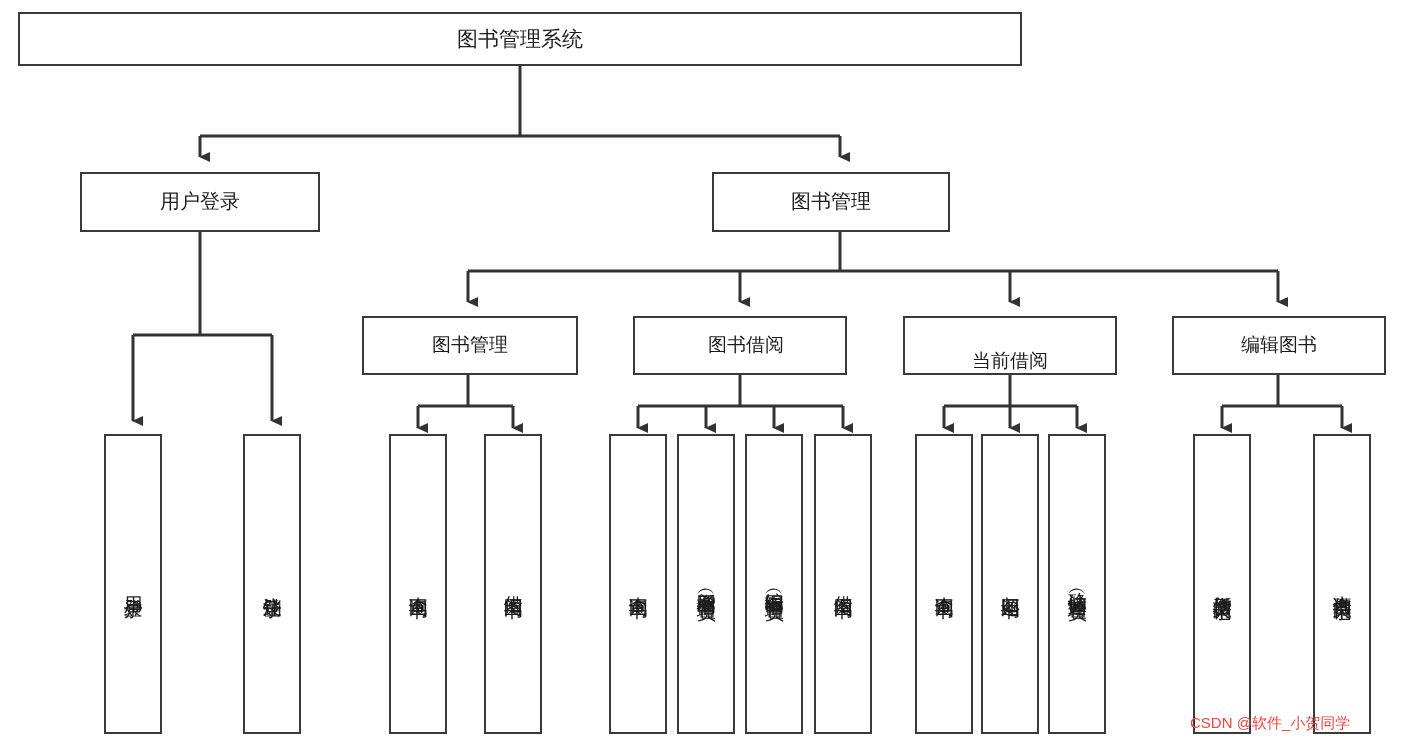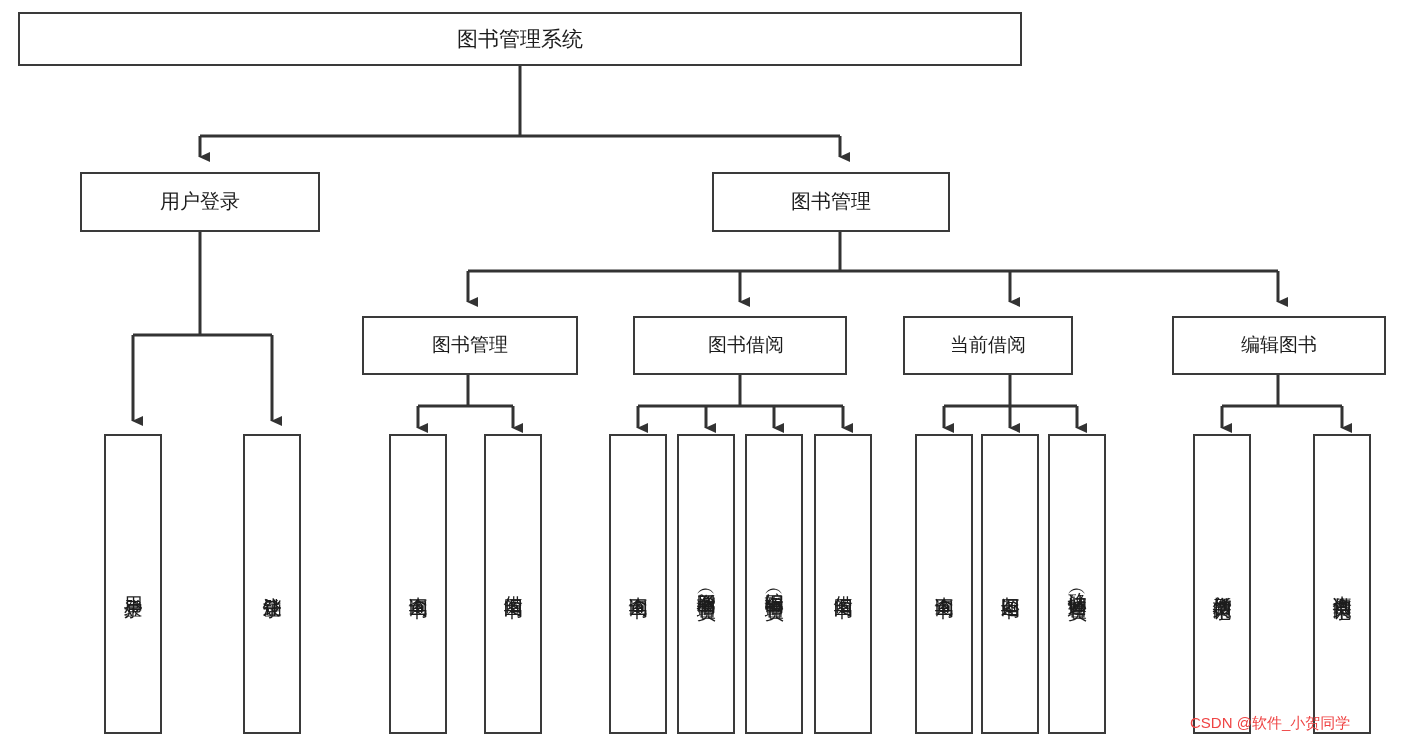--- a/index.html
+++ b/index.html
@@ -120,21 +120,21 @@
   <div class="node lvl2" style="left:712px;top:172px;width:238px;height:60px;">
     <span>图书管理</span>
   </div>
 
   <div class="node lvl3" style="left:362px;top:316px;width:216px;height:59px;">
     <span>图书管理</span>
   </div>
   <div class="node lvl3" style="left:633px;top:316px;width:214px;height:59px;padding-left:12px;">
     <span>图书借阅</span>
   </div>
-  <div class="node lvl3" style="left:903px;top:316px;width:170px;height:59px;">
+  <div class="node lvl3" style="left:903px;top:316px;width:214px;height:59px;align-items:flex-end;">
     <span>当前借阅</span>
   </div>
   <div class="node lvl3" style="left:1172px;top:316px;width:214px;height:59px;">
     <span>编辑图书</span>
   </div>
 
   <div class="node leaf" style="left:104px;top:434px;width:58px;height:300px;">
     <span class="leaf-text">用户登录</span>
   </div>
   <div class="node leaf" style="left:243px;top:434px;width:58px;height:300px;">

